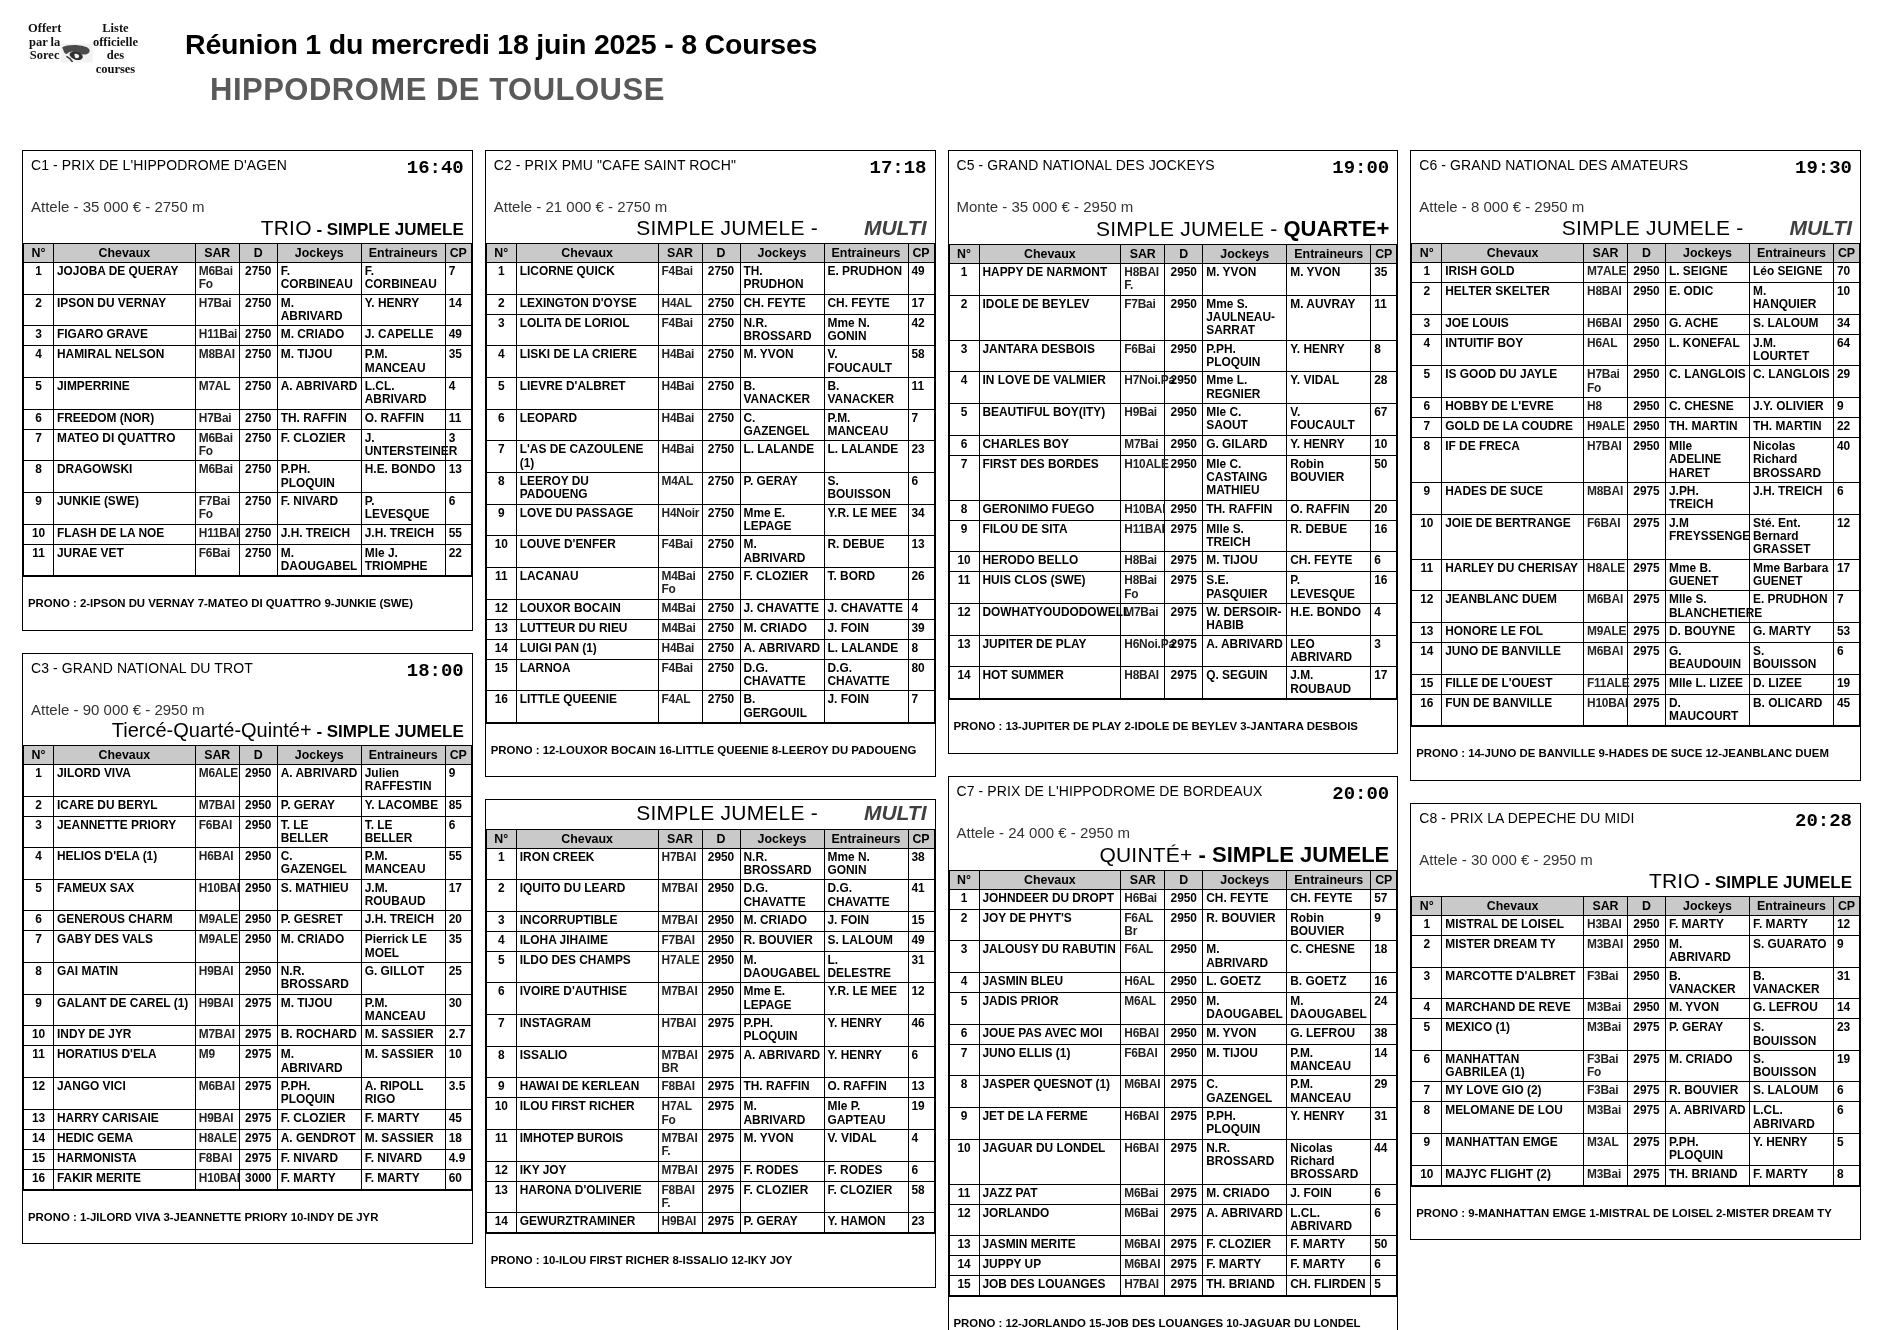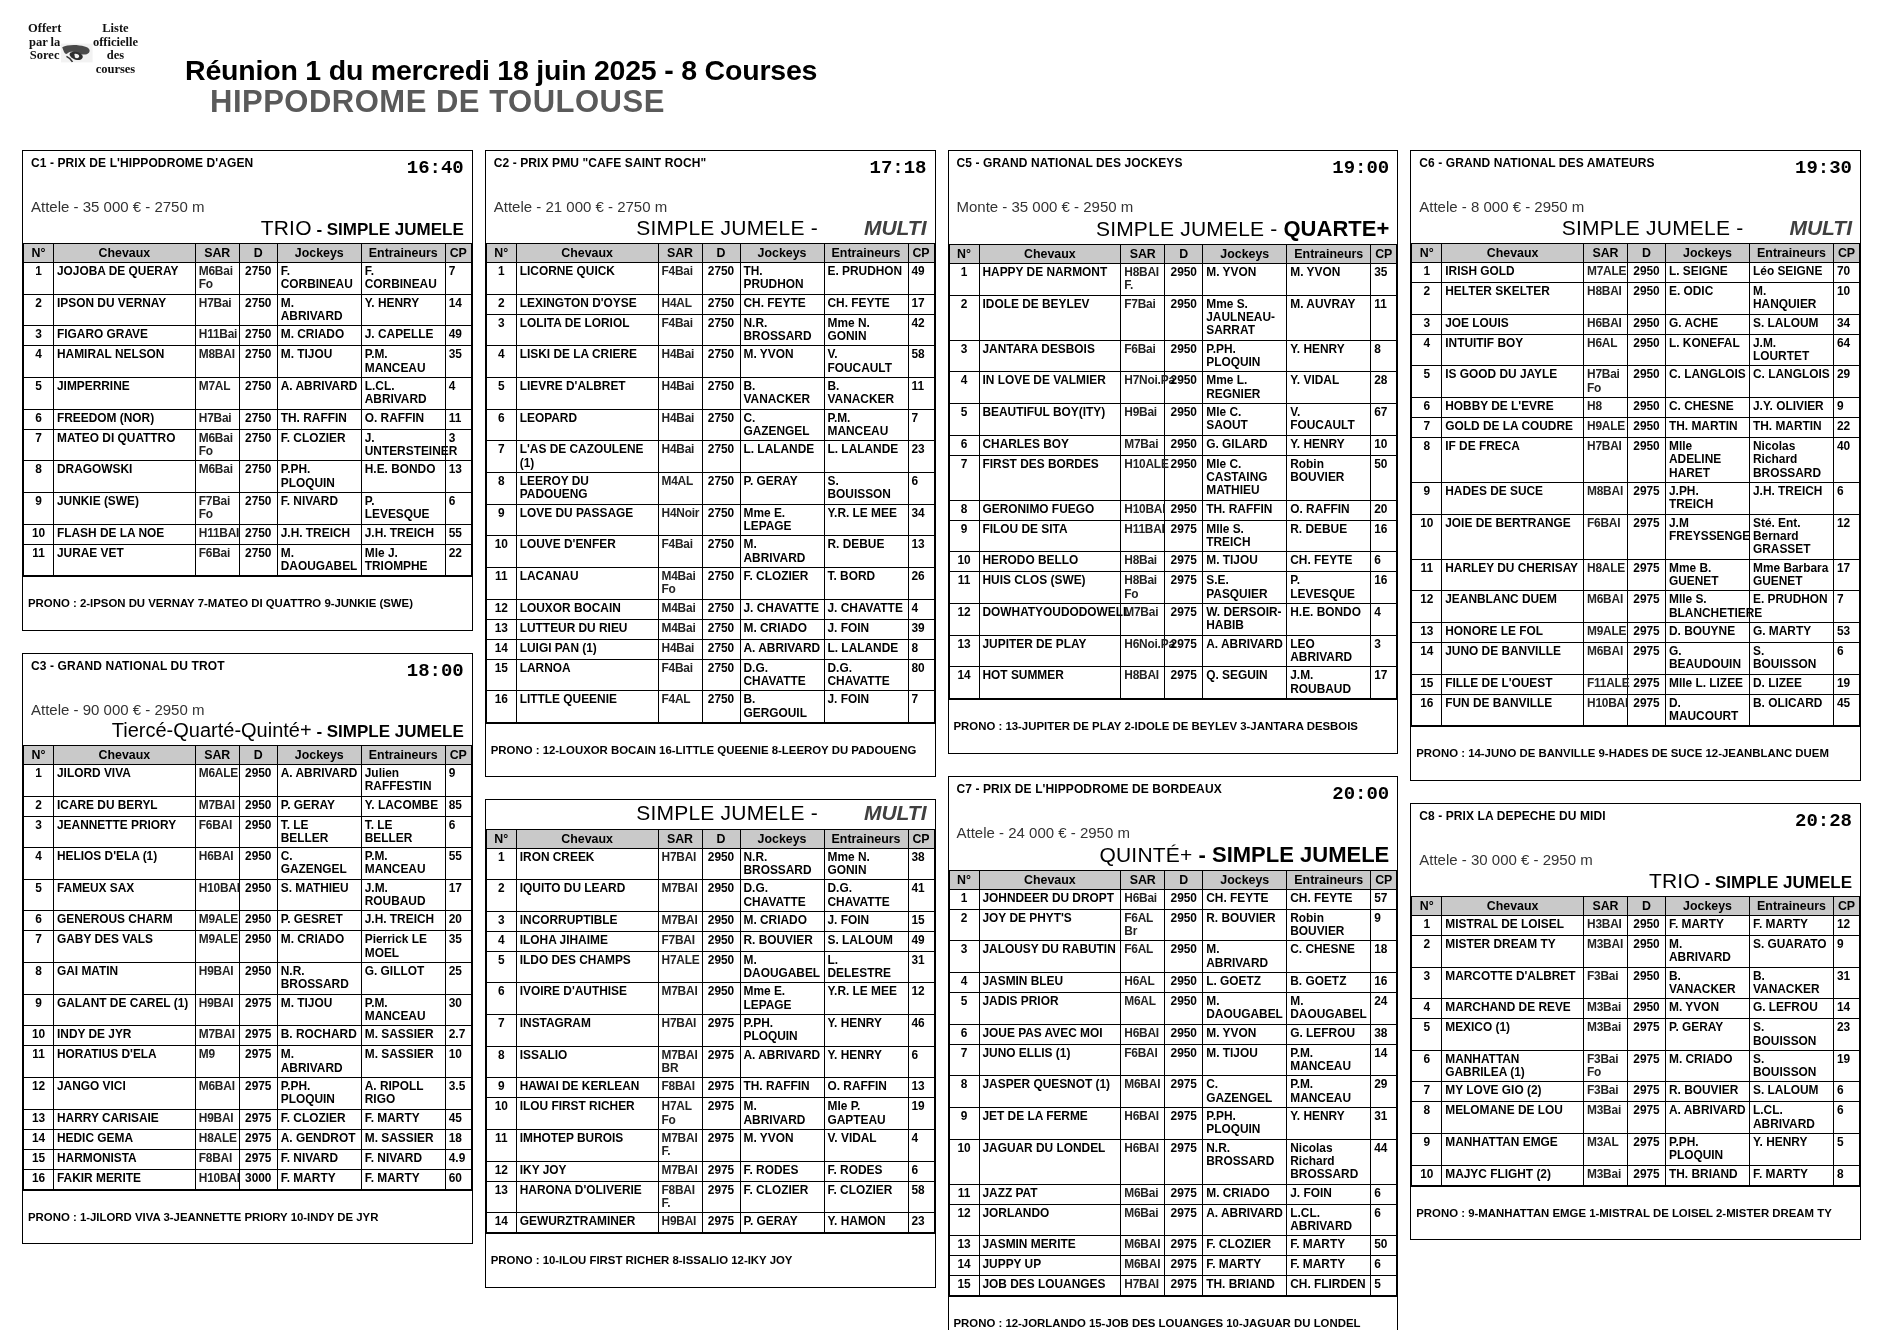--- a/index.html
+++ b/index.html
@@ -16,39 +16,39 @@
   .logo {
     position:absolute; left:28px; top:22px;
     width:110px; height:118px;
     display:flex; align-items:flex-start; justify-content:space-between;
     font-family:"Liberation Serif", serif;
   }
   .logo-top, .logo-bot { font-size:12.5px; font-weight:600; text-align:center; line-height:1.08; color:#111; }
   .logo-mark { width:104px; height:62px; }
   .hdr-title {
     position:absolute; left:185px; top:28px;
-    font-size:28.5px; font-weight:bold; letter-spacing:-0.2px; color:#000;margin-top:26px;
+    font-size:28.5px; font-weight:bold; letter-spacing:-0.2px; color:#000;
   }
   .hdr-sub {
-    position:absolute; left:210px; top:84px;
+    position:absolute; left:210px; top:72px;
     font-size:31px; font-weight:bold; color:#5a5a5a; letter-spacing:0.5px;
   }
   
   .columns {
     position:absolute; top:150px; left:0;
     width:1883px; height:1180px;
     display:flex; gap:12px; padding:0 22px;
   }
   .col { width:455px; display:flex; flex-direction:column; gap:22px; }
   
   .race { border:1.6px solid #000; background:#fff; }
   .race-head { padding:6px 8px 0 8px; }
   .race-titleline { display:flex; justify-content:space-between; align-items:flex-start; }
   .race-code {
-    font-size:12px; font-weight:bold; line-height:1.15; letter-spacing:0.1px;
+    font-size:14px; font-weight:normal; line-height:1.15; letter-spacing:0.1px;
     max-width:352px;
   }
   .race-time { font-size:19px; font-weight:bold; white-space:nowrap; padding-left:6px;font-family:Liberation Mono, monospace; }
   .race-cond { font-size:15px; color:#333; margin-top:19px; font-weight:400; }
   .race-bets {
     text-align:right; padding:2px 8px 4px 8px; min-height:24px;
     font-size:15.5px; font-weight:bold; line-height:1.05;
   }
   .bet-big { font-size:21px; font-weight:400; letter-spacing:0.2px;margin-left:48px; }
   .bet-multi { font-size:21px; font-style:italic; font-weight:bold; color:#404040;margin-left:40px; }

